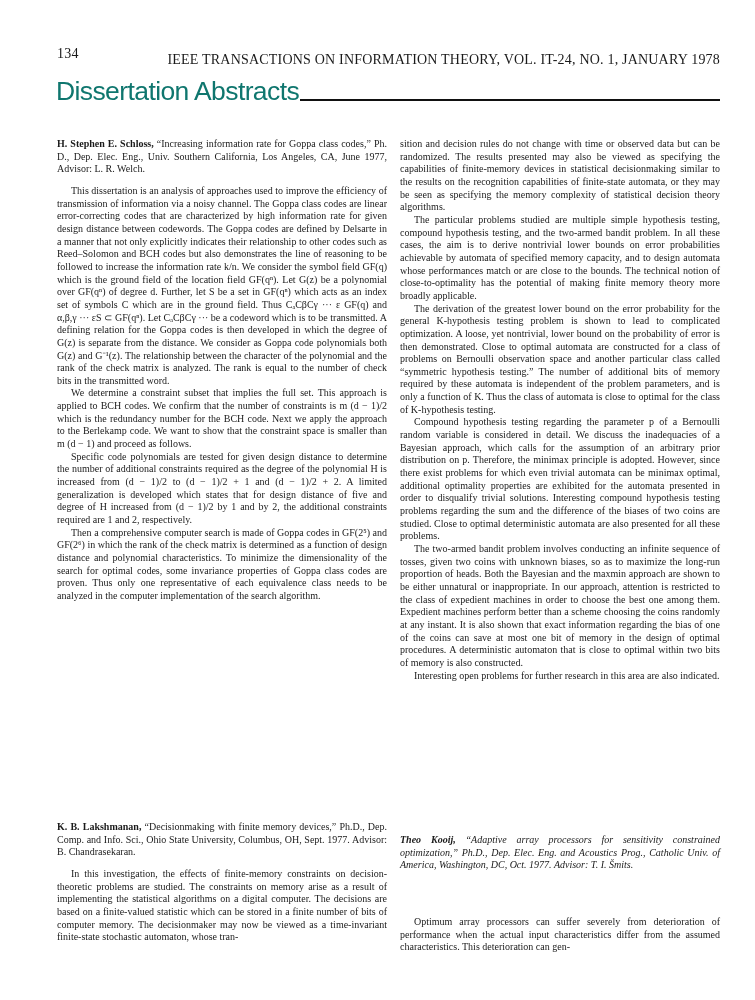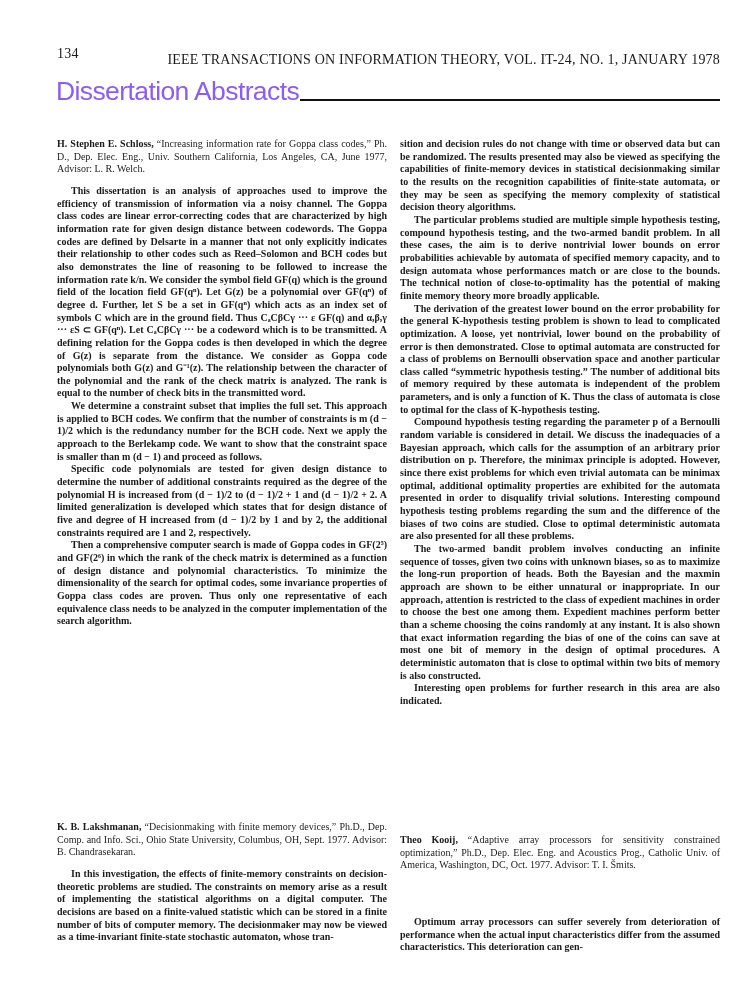--- a/index.html
+++ b/index.html
@@ -2,28 +2,28 @@
 <html><head>
 <meta charset="utf-8">
 <style>
   html, body { margin: 0; padding: 0; background: #ffffff; }
   body { width: 755px; height: 1000px; position: relative; overflow: hidden; color: #1a1a1a; }
   .running-head { position: absolute; top: 46px; left: 57px; width: 663px; height: 14px;
     font-family: "Liberation Serif", serif; font-size: 14px; letter-spacing: 0.2px; }
   .running-head .pg { position: absolute; left: 0; top: 0; }
   .running-head .jn { position: absolute; right: 0; top: 6px; }
   .section-title { position: absolute; top: 72px; left: 56px; width: 664px; height: 34px; display: flex; align-items: flex-end; }
-  .section-title .t { font-family: "Liberation Sans", sans-serif; font-size: 26.5px; letter-spacing: -0.6px; line-height: 30px; white-space: nowrap; color: #8b5cf6; }
+  .section-title .t { font-family: "Liberation Sans", sans-serif; font-size: 26.5px; letter-spacing: -0.6px; line-height: 30px; white-space: nowrap; color: #0f766e; }
   .section-title .rule { flex: 1; border-bottom: 2px solid #111; margin-bottom: 5px; margin-left: 1px; }
   .col { position: absolute; font-family: "Liberation Serif", serif; font-size: 10px; line-height: 12.65px; text-align: justify; hyphens: manual; }
   .col-left { left: 57px; width: 330px; }
   .col-right { left: 400px; width: 320px; }
   .cite { margin: 0; }
   .cite b { font-weight: bold; }
-  .p { margin: 0; text-indent: 14px; font-weight: bold; }
+  .p { margin: 0; text-indent: 14px; }
   .p.first { margin-top: 9px; }
   .p.noind { text-indent: 0; }
 </style>
 </head>
 <body>
 
 <div class="running-head">
   <span class="pg">134</span>
   <span class="jn">IEEE TRANSACTIONS ON INFORMATION THEORY, VOL. IT-24, NO. 1, JANUARY 1978</span>
 </div>
@@ -48,18 +48,18 @@
 
 <div class="col col-right" style="top:138px;">
   <p class="p noind">sition and decision rules do not change with time or observed data but can be randomized. The results presented may also be viewed as specifying the capabilities of finite-memory devices in statistical decisionmaking similar to the results on the recognition capabilities of finite-state automata, or they may be seen as specifying the memory complexity of statistical decision theory algorithms.</p>
   <p class="p">The particular problems studied are multiple simple hypothesis testing, compound hypothesis testing, and the two-armed bandit problem. In all these cases, the aim is to derive nontrivial lower bounds on error probabilities achievable by automata of specified memory capacity, and to design automata whose performances match or are close to the bounds. The technical notion of close-to-optimality has the potential of making finite memory theory more broadly applicable.</p>
   <p class="p">The derivation of the greatest lower bound on the error probability for the general K-hypothesis testing problem is shown to lead to complicated optimization. A loose, yet nontrivial, lower bound on the probability of error is then demonstrated. Close to optimal automata are constructed for a class of problems on Bernoulli observation space and another particular class called “symmetric hypothesis testing.” The number of additional bits of memory required by these automata is independent of the problem parameters, and is only a function of K. Thus the class of automata is close to optimal for the class of K-hypothesis testing.</p>
   <p class="p">Compound hypothesis testing regarding the parameter p of a Bernoulli random variable is considered in detail. We discuss the inadequacies of a Bayesian approach, which calls for the assumption of an arbitrary prior distribution on p. Therefore, the minimax principle is adopted. However, since there exist problems for which even trivial automata can be minimax optimal, additional optimality properties are exhibited for the automata presented in order to disqualify trivial solutions. Interesting compound hypothesis testing problems regarding the sum and the difference of the biases of two coins are studied. Close to optimal deterministic automata are also presented for all these problems.</p>
   <p class="p">The two-armed bandit problem involves conducting an infinite sequence of tosses, given two coins with unknown biases, so as to maximize the long-run proportion of heads. Both the Bayesian and the maxmin approach are shown to be either unnatural or inappropriate. In our approach, attention is restricted to the class of expedient machines in order to choose the best one among them. Expedient machines perform better than a scheme choosing the coins randomly at any instant. It is also shown that exact information regarding the bias of one of the coins can save at most one bit of memory in the design of optimal procedures. A deterministic automaton that is close to optimal within two bits of memory is also constructed.</p>
   <p class="p">Interesting open problems for further research in this area are also indicated.</p>
 </div>
 
-<div class="col col-right" style="top:834px;">
+<div class="col col-right" style="top:834px;font-style:italic;">
   <p class="cite"><b>Theo Kooij,</b><span> “Adaptive array processors for sensitivity constrained optimization,” Ph.D., Dep. Elec. Eng. and Acoustics Prog., Catholic Univ. of America, Washington, DC, Oct. 1977. Advisor: T. I. Šmits.</span></p>
 </div>
 <div class="col col-right" style="top:916px;">
   <p class="p">Optimum array processors can suffer severely from deterioration of performance when the actual input characteristics differ from the assumed characteristics. This deterioration can gen-</p>
 </div>
 
 </body></html>

